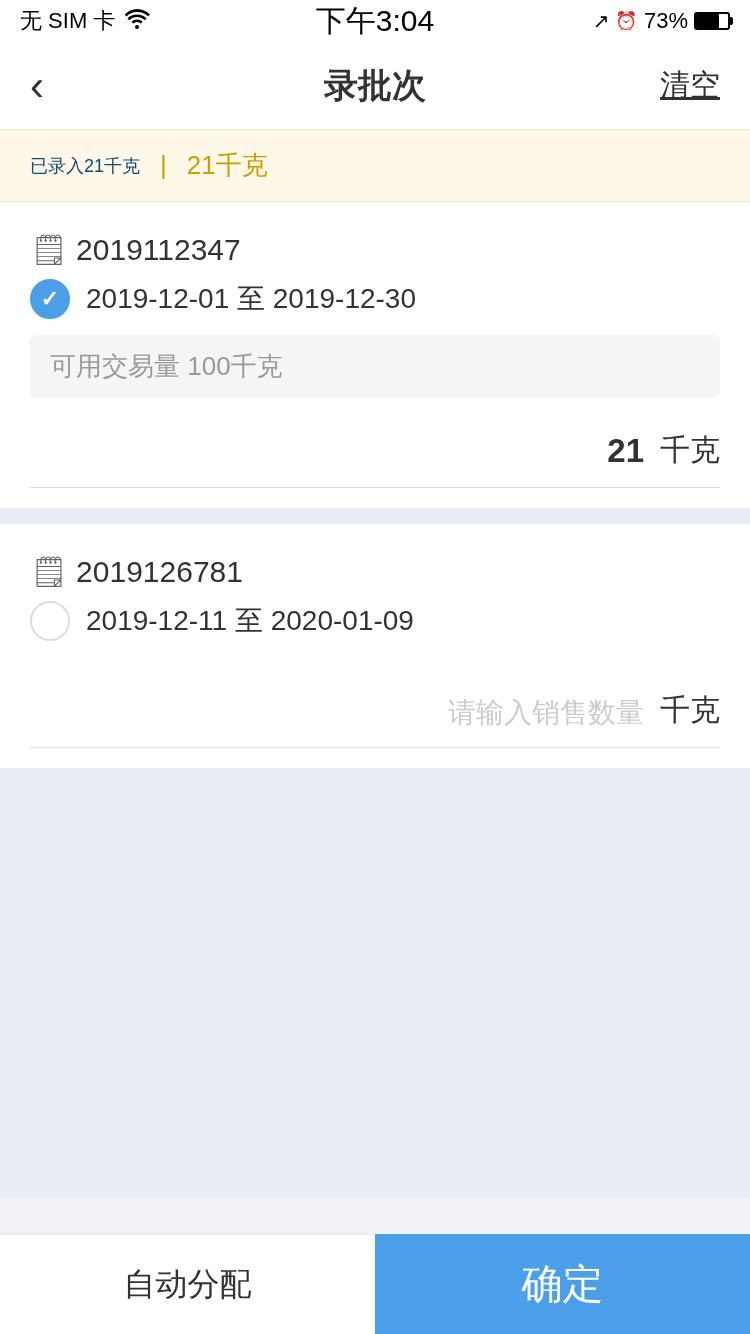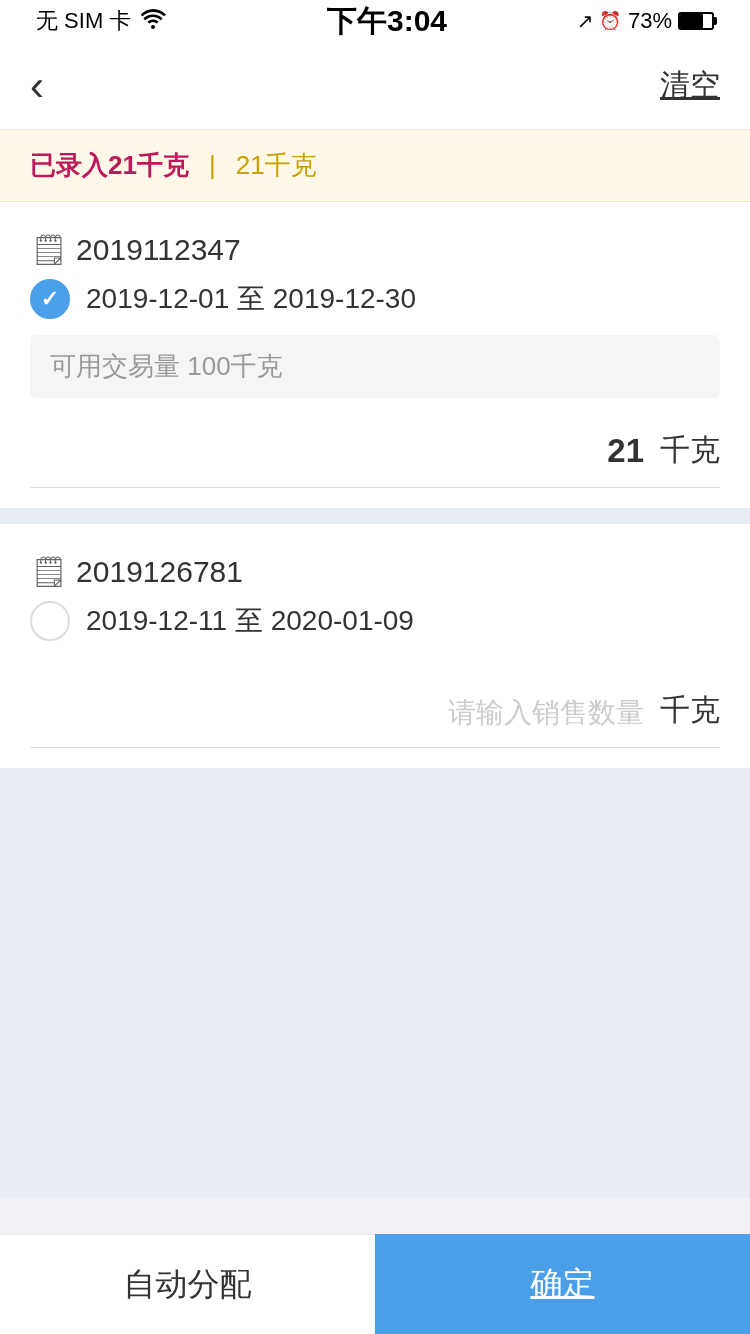--- a/index.html
+++ b/index.html
@@ -13,37 +13,36 @@
     }
 
     
     .status-bar {
       width: 750px;
       height: 42px;
       background: #fff;
       display: flex;
       align-items: center;
       justify-content: space-between;
-      padding: 0 36px;
+      padding: 0 20px;
       font-size: 24px;
       color: #000;
     }
     .status-left {
       display: flex;
       align-items: center;
       gap: 8px;
       font-size: 22px;
     }
     .status-center {
       font-size: 30px;
-      font-weight: 700;
+      font-weight: 400;
       position: absolute;
       left: 50%;
       transform: translateX(-50%);
-      margin-left: 12px;
     }
     .status-right {
       display: flex;
       align-items: center;
       gap: 6px;
       font-size: 22px;
     }
     .battery-bar {
       width: 36px; height: 18px;
       border: 2px solid #000;
@@ -102,23 +101,22 @@
     .summary-bar {
       width: 750px;
       background: #fff8e8;
       padding: 18px 30px;
       display: flex;
       align-items: center;
       gap: 20px;
       border-bottom: 1px solid #f0e8cc;
     }
     .summary-label {
-      font-size: 26px;
-      color: #be185d;
-      font-weight: bold;
+      font-size: 18px;
+      color: #0c4a6e;
     }
     .summary-divider {
       color: #c8a000;
       font-size: 26px;
     }
     .summary-value {
       font-size: 26px;
       color: #c8a000;
     }
     .batch-id-row {
@@ -212,24 +210,23 @@
       border: none;
       font-size: 32px;
       color: #333;
       cursor: pointer;
       border-top: 1px solid #e8e8e8;
     }
     .btn-confirm {
       flex: 1;
       background: #4a9fe8;
       border: none;
-      font-size: 32px;
+      font-size: 41px;
       color: #fff;
       cursor: pointer;
-      text-decoration: underline;
     }
 
     .card-wrapper {
       background: #fff;
       padding-bottom: 20px;
     }
 
     .input-line {
       height: 1px;
       background: #ddd;
@@ -254,20 +251,21 @@
     <span style="font-size:18px;">⏰</span>
     <span style="font-size:22px;">73%</span>
     <div class="battery-bar">
       <div class="battery-fill"></div>
     </div>
   </div>
 </div>
 
 <div class="nav-bar" style="position:relative;">
   <span class="nav-back" style="font-size:42px;color:#333;">‹</span>
+  <span class="nav-title">录批次</span>
   <span class="nav-clear">清空</span>
 </div>
 
 <div class="summary-bar">
   <span class="summary-label">已录入21千克</span>
   <span class="summary-divider">|</span>
   <span class="summary-value">21千克</span>
 </div>
 
 <div class="card-wrapper">

